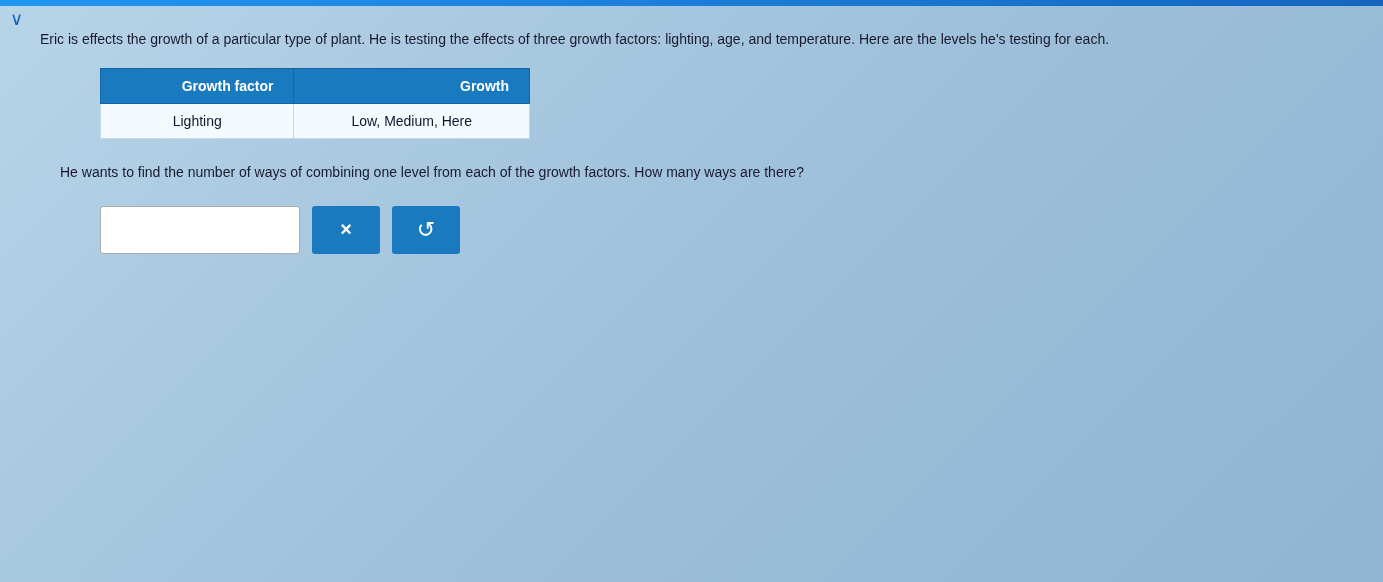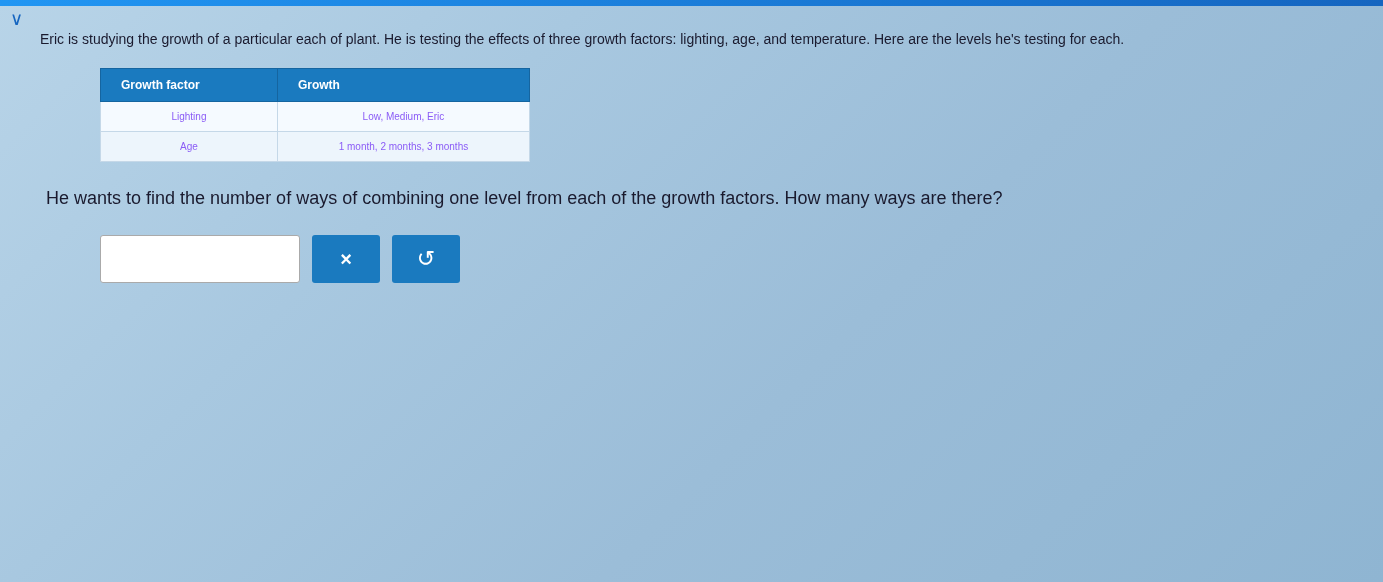--- a/index.html
+++ b/index.html
@@ -50,43 +50,43 @@
     table {
       border-collapse: collapse;
       min-width: 430px;
       border: 1px solid #aac;
     }
 
     table thead tr th {
       background-color: #1a7abf;
       color: white;
       padding: 9px 20px;
-      text-align: left;
-      font-size: 12px;
+      text-align: right;
+      font-size: 14px;
       font-weight: bold;
       border: 1px solid #1565a0;
     }
 
     table tbody tr td {
       background-color: #f5faff;
       padding: 9px 20px;
       text-align: center;
-      font-size: 10px;
-      color: #8b5cf6;
+      font-size: 14px;
+      color: #0f172a;
       border: 1px solid #c5d8e8;
     }
 
     table tbody tr:nth-child(even) td {
       background-color: #edf5fc;
     }
 
     .question-text {
-      font-size: 18px;
+      font-size: 14px;
       color: #1a1a2e;
-      margin-left: 6px;
+      margin-left: 20px;
       margin-bottom: 22px;
       line-height: 1.6;
     }
 
     .answer-area {
       display: flex;
       align-items: center;
       gap: 12px;
       margin-left: 60px;
     }
@@ -144,38 +144,34 @@
 <body>
 
 <div class="top-bar"></div>
 
 <div class="chevron-icon">
   <span>∨</span>
 </div>
 
 <div class="content-area">
 
-  <p class="intro-text">Eric is studying the growth of a particular each of plant. He is testing the effects of three growth factors: lighting, age, and temperature. Here are the levels he's testing for each.</p>
+  <p class="intro-text">Eric is effects the growth of a particular type of plant. He is testing the effects of three growth factors: lighting, age, and temperature. Here are the levels he's testing for each.</p>
 
   <div class="table-container">
     <table>
       <thead>
         <tr>
           <th>Growth factor</th>
           <th>Growth</th>
         </tr>
       </thead>
       <tbody>
         <tr>
           <td>Lighting</td>
-          <td>Low, Medium, Eric</td>
-        </tr>
-        <tr>
-          <td>Age</td>
-          <td>1 month, 2 months, 3 months</td>
+          <td>Low, Medium, Here</td>
         </tr>
       </tbody>
     </table>
   </div>
 
   <p class="question-text">He wants to find the number of ways of combining one level from each of the growth factors. How many ways are there?</p>
 
   <div class="answer-area">
     <input type="text" class="answer-input-field" placeholder="" style="">
 

